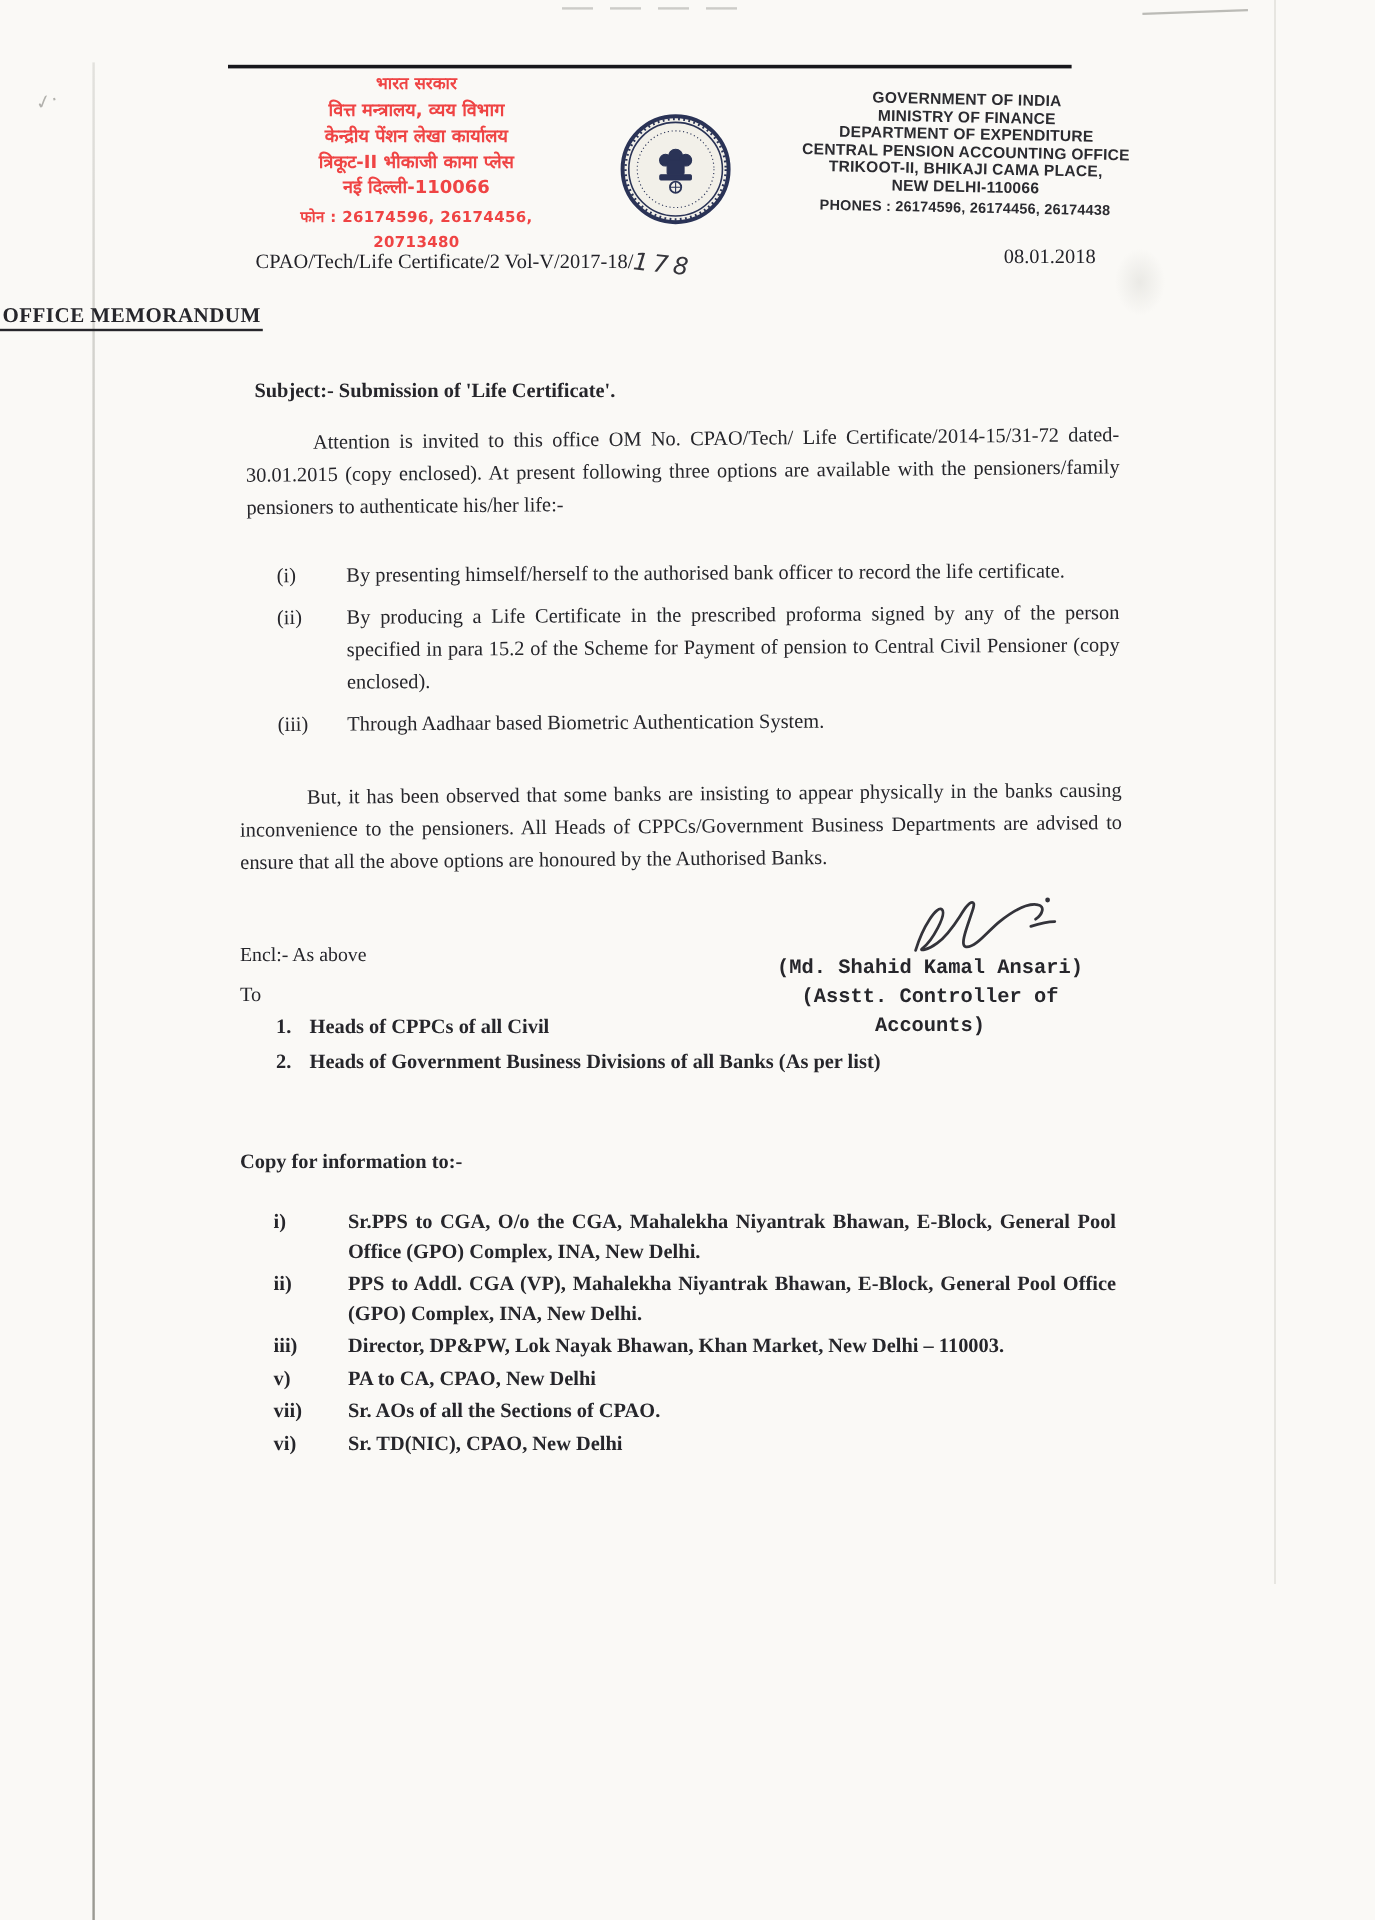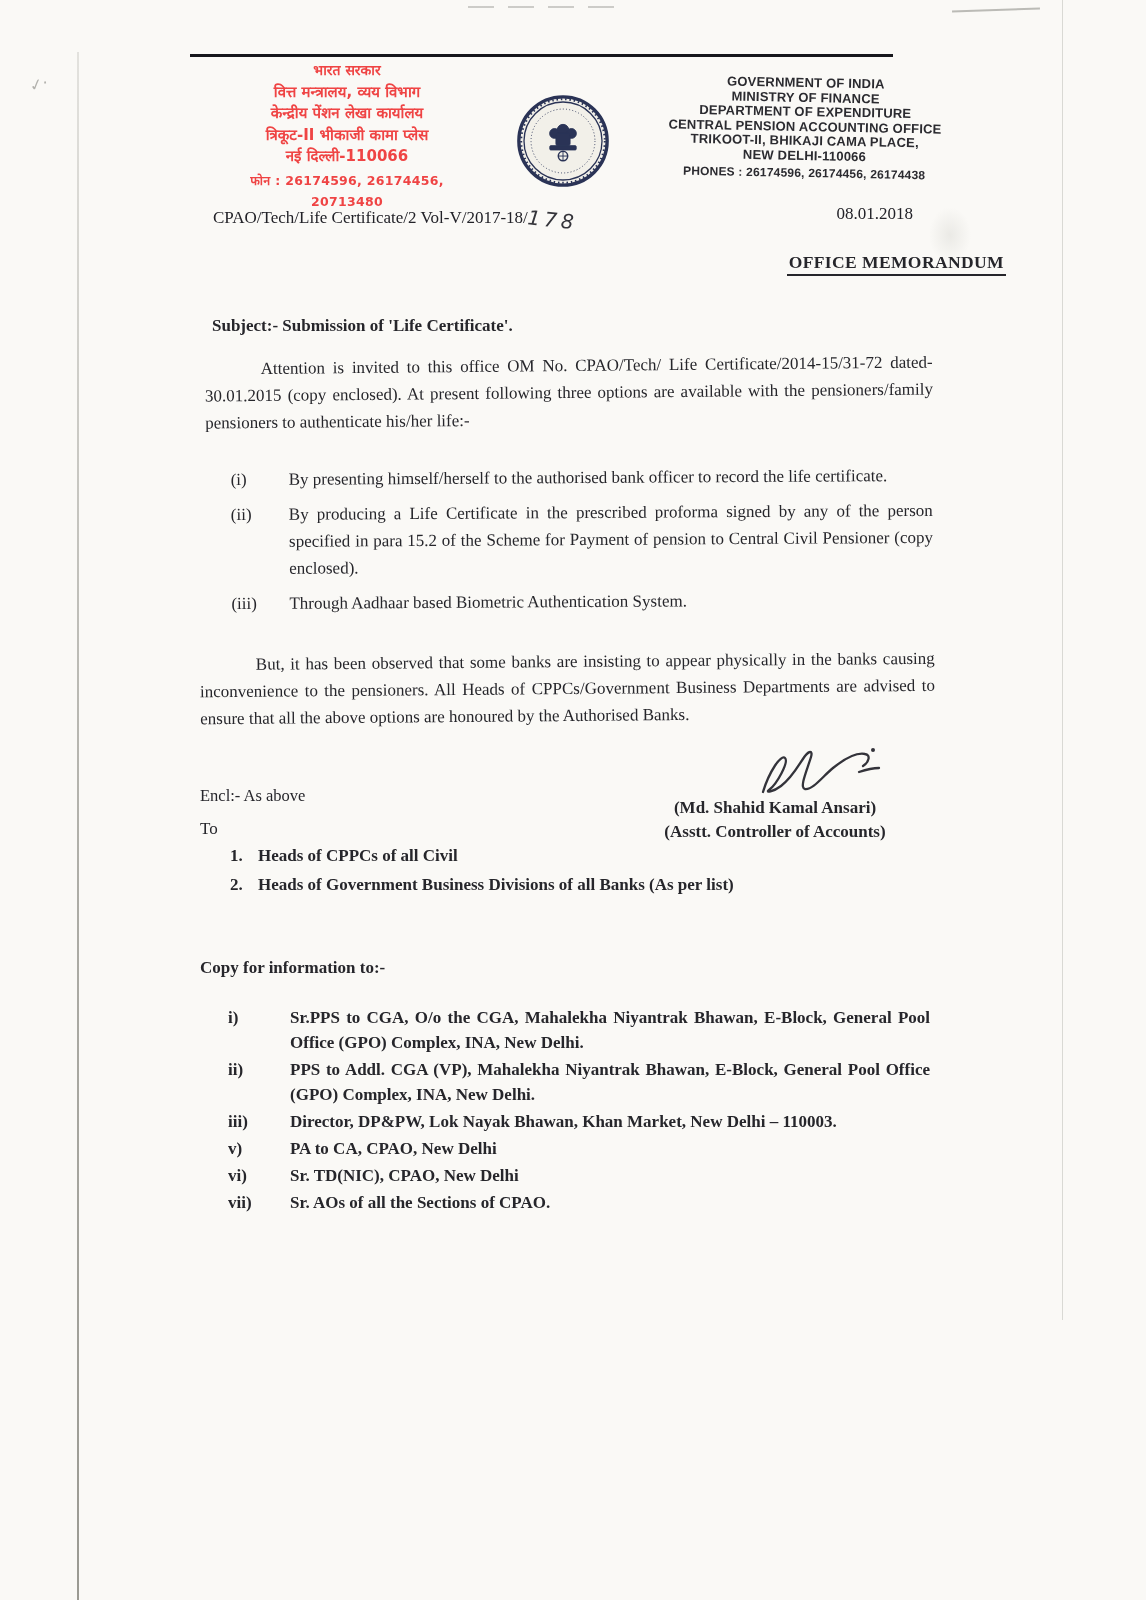--- a/index.html
+++ b/index.html
@@ -33,40 +33,40 @@
     font-family:"Liberation Sans",sans-serif;font-weight:700;font-size:13px;line-height:14.6px;
     color:#2b2b30;transform:rotate(1.1deg);letter-spacing:.2px;}
   .english-block .l6{font-size:12px;margin-top:2px;}
 
   
   .ref-row{left:213px;top:204px;width:700px;display:flex;justify-content:space-between;
     font-size:17px;color:#222228;}
   .handwritten{display:inline-block;font-family:"DejaVu Sans",sans-serif;font-style:italic;
     font-size:20px;letter-spacing:4px;transform:rotate(6deg) translateY(4px);color:#35353b;}
 
-  .title-wrap{left:0;top:252px;width:1006px;text-align:right;}
+  .title-wrap{left:0;top:252px;width:1006px;text-align:left;}
   .doc-title{font-weight:700;font-size:17.5px;letter-spacing:.4px;
     border-bottom:2px solid #26262b;padding:0 2px 2px;}
 
   .subject{left:212px;top:300px;font-weight:700;font-size:17px;margin-top:16px;}
 
   .para{margin:0;font-size:17px;line-height:27px;text-align:justify;}
   .para1{left:205px;top:352px;width:728px;text-indent:56px;transform:rotate(-0.55deg);}
   .para2{left:200px;top:648px;width:735px;text-indent:56px;transform:rotate(-0.5deg);}
 
   .options{left:231px;top:464px;width:702px;transform:rotate(-0.35deg);}
   .opt{display:flex;margin-bottom:8px;font-size:17px;line-height:27px;}
   .opt-label{width:58px;flex:none;}
   .opt-text{flex:1;text-align:justify;}
 
   .encl{left:200px;top:786px;font-size:16.5px;}
 
   .sig-block{left:625px;top:742px;width:300px;text-align:center;}
   .sig-svg{display:block;margin:0 0 -4px 130px;}
-  .sig-name{font-weight:700;font-size:17px;line-height:24px;}
+  .sig-name{font-weight:700;font-size:17px;line-height:24px;font-family:Liberation Mono, monospace;}
 
   .to-block{left:200px;top:819px;font-size:17px;}
   .to-item{display:flex;margin:4px 0 0 30px;font-weight:700;line-height:25px;}
   .to-num{width:28px;flex:none;}
 
   .copy-label{left:200px;top:958px;font-weight:700;font-size:17px;}
 
   .copy-list{left:228px;top:1005px;width:702px;}
   .copy-item{display:flex;margin-bottom:2px;font-weight:700;font-size:17px;line-height:25px;}
   .copy-num{width:62px;flex:none;}
@@ -196,22 +196,22 @@
     </div>
     <div class="copy-item">
       <span class="copy-num">iii)</span>
       <span class="copy-text">Director, DP&amp;PW, Lok Nayak Bhawan, Khan Market, New Delhi – 110003.</span>
     </div>
     <div class="copy-item">
       <span class="copy-num">v)</span>
       <span class="copy-text">PA to CA, CPAO, New Delhi</span>
     </div>
     <div class="copy-item">
+      <span class="copy-num">vii)</span>
+      <span class="copy-text">Sr. AOs of all the Sections of CPAO.</span>
+    </div>
+    <div class="copy-item">
       <span class="copy-num">vi)</span>
       <span class="copy-text">Sr. TD(NIC), CPAO, New Delhi</span>
     </div>
-    <div class="copy-item">
-      <span class="copy-num">vii)</span>
-      <span class="copy-text">Sr. AOs of all the Sections of CPAO.</span>
-    </div>
   </div>
 
 </div>
 
 </body></html>

